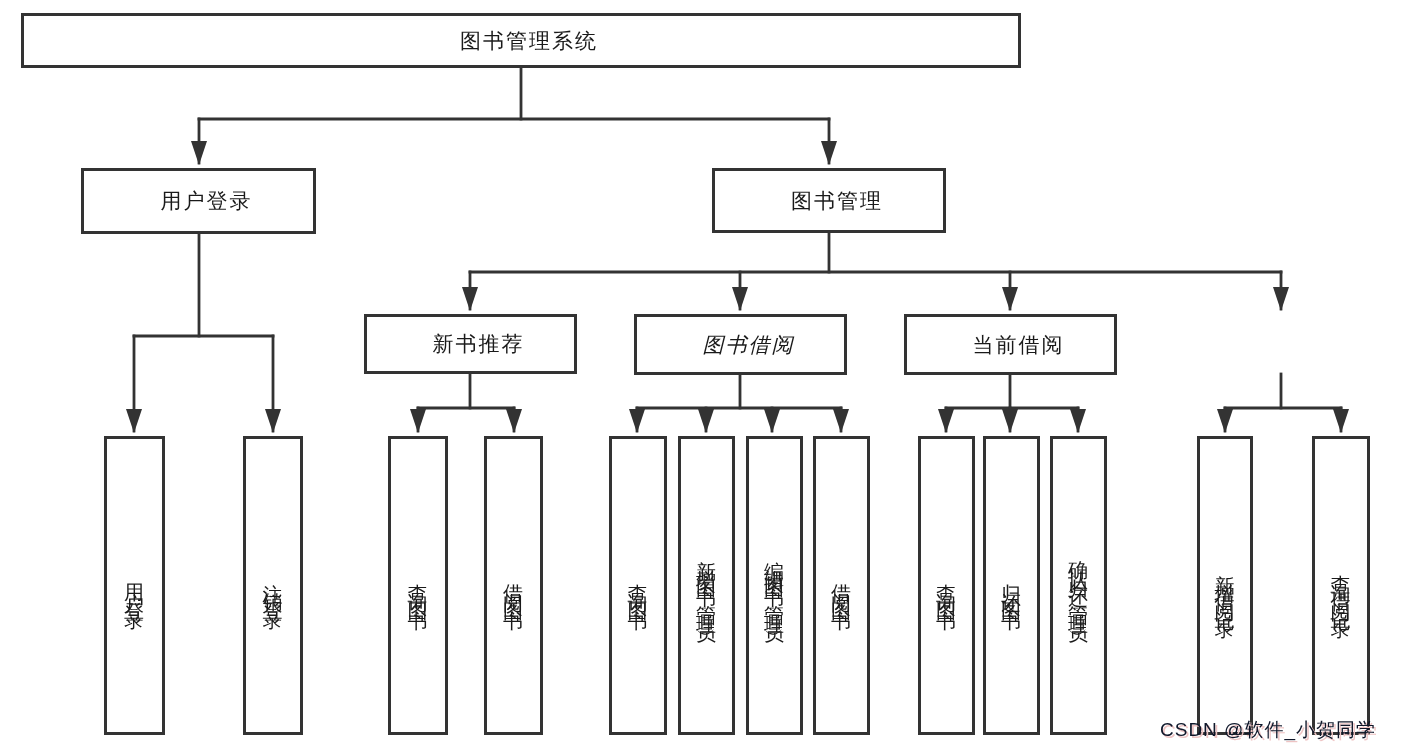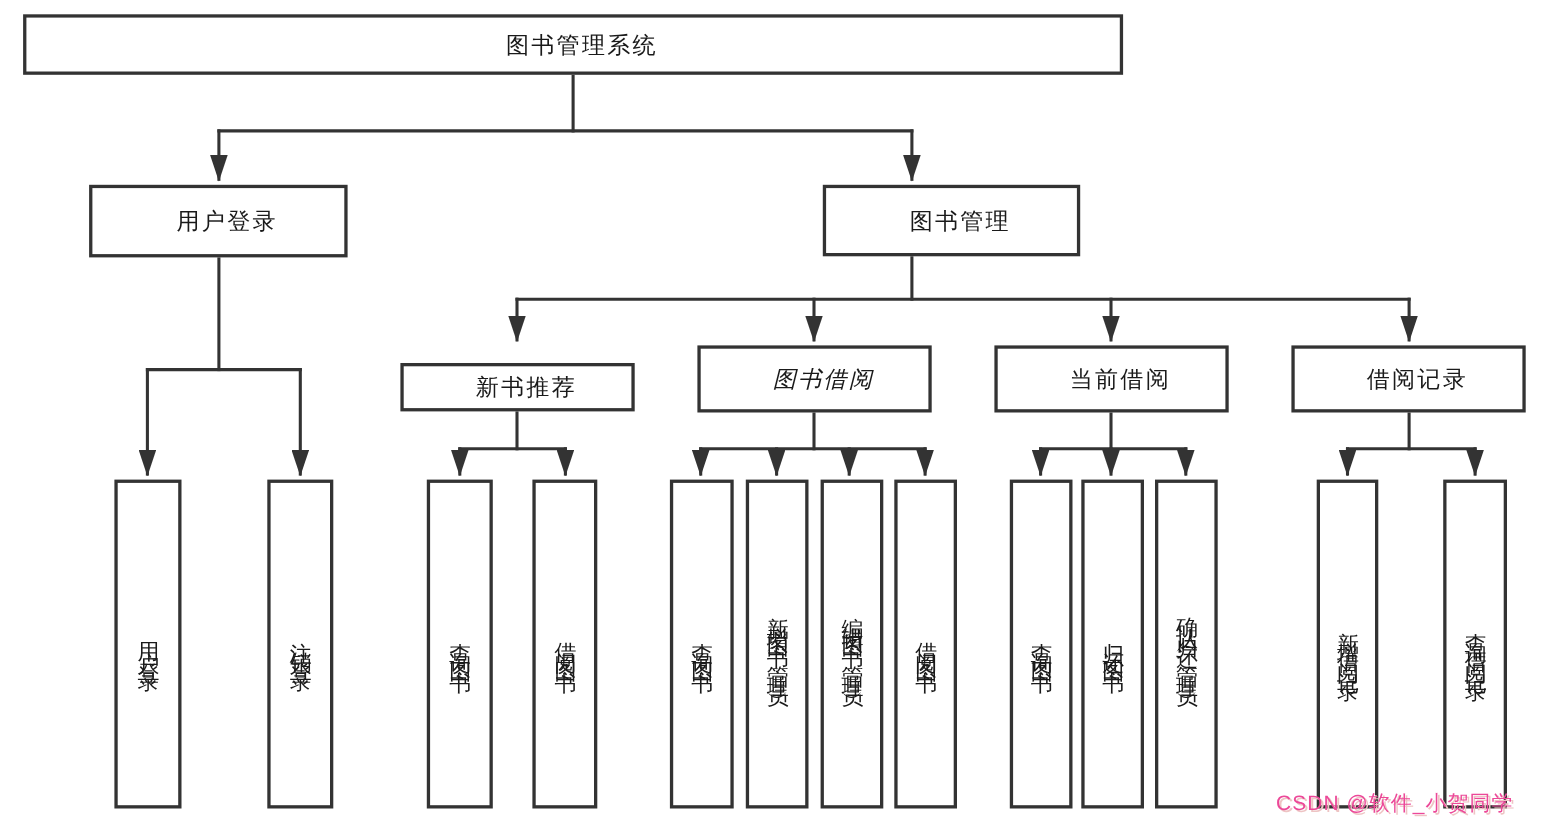--- a/index.html
+++ b/index.html
@@ -46,21 +46,21 @@
     line-height: 1;
     letter-spacing: 9px;
     color: #1a1a1a;
     white-space: nowrap;
   }
   #watermark {
     position: absolute;
     left: 1160px;
     top: 717px;
     font-size: 19px;
-    color: #ec4899;
+    color: #0f172a;
     text-shadow: 2px 2px 0 #eec4c4;
     letter-spacing: 1px;
     white-space: nowrap;
   }
 </style>
 </head>
 <body>
 
 <div id="canvas">
 
@@ -110,26 +110,25 @@
       <line x1="1281" y1="374" x2="1281" y2="408"></line>
       <line x1="1225" y1="408" x2="1341" y2="408"></line>
       <line x1="1225" y1="408" x2="1225" y2="431" marker-end="url(#arrow)"></line>
       <line x1="1341" y1="408" x2="1341" y2="431" marker-end="url(#arrow)"></line>
     </g>
   </svg>
 
   <div class="hnode" style="left:21px; top:13px; width:1000px; height:55px;">图书管理系统</div>
 
   <div class="hnode" style="left:81px; top:168px; width:235px; height:66px;">用户登录</div>
-  <div class="hnode" style="left:712px; top:168px; width:234px; height:65px;margin-left:36px;">图书管理</div>
+  <div class="hnode" style="left:712px; top:168px; width:234px; height:65px;">图书管理</div>
 
-  <div class="hnode" style="left:364px; top:314px; width:213px; height:44px;margin-top:16px;">新书推荐</div>
+  <div class="hnode" style="left:364px; top:314px; width:213px; height:60px;">新书推荐</div>
   <div class="hnode" style="left:634px; top:314px; width:213px; height:61px;font-style:italic;">图书借阅</div>
   <div class="hnode" style="left:904px; top:314px; width:213px; height:61px;text-align:center;">当前借阅</div>
-  <div class="hnode" style="left:1174px; top:314px; width:213px; height:61px;">借阅记录</div>
 
   <div class="leaf" style="left:104px; top:436px; width:61px; height:299px;">
     <span class="vtext">用户登录</span>
   </div>
   <div class="leaf" style="left:243px; top:436px; width:60px; height:299px;">
     <span class="vtext">注销登录</span>
   </div>
 
   <div class="leaf" style="left:388px; top:436px; width:60px; height:299px;">
     <span class="vtext">查询图书</span>

